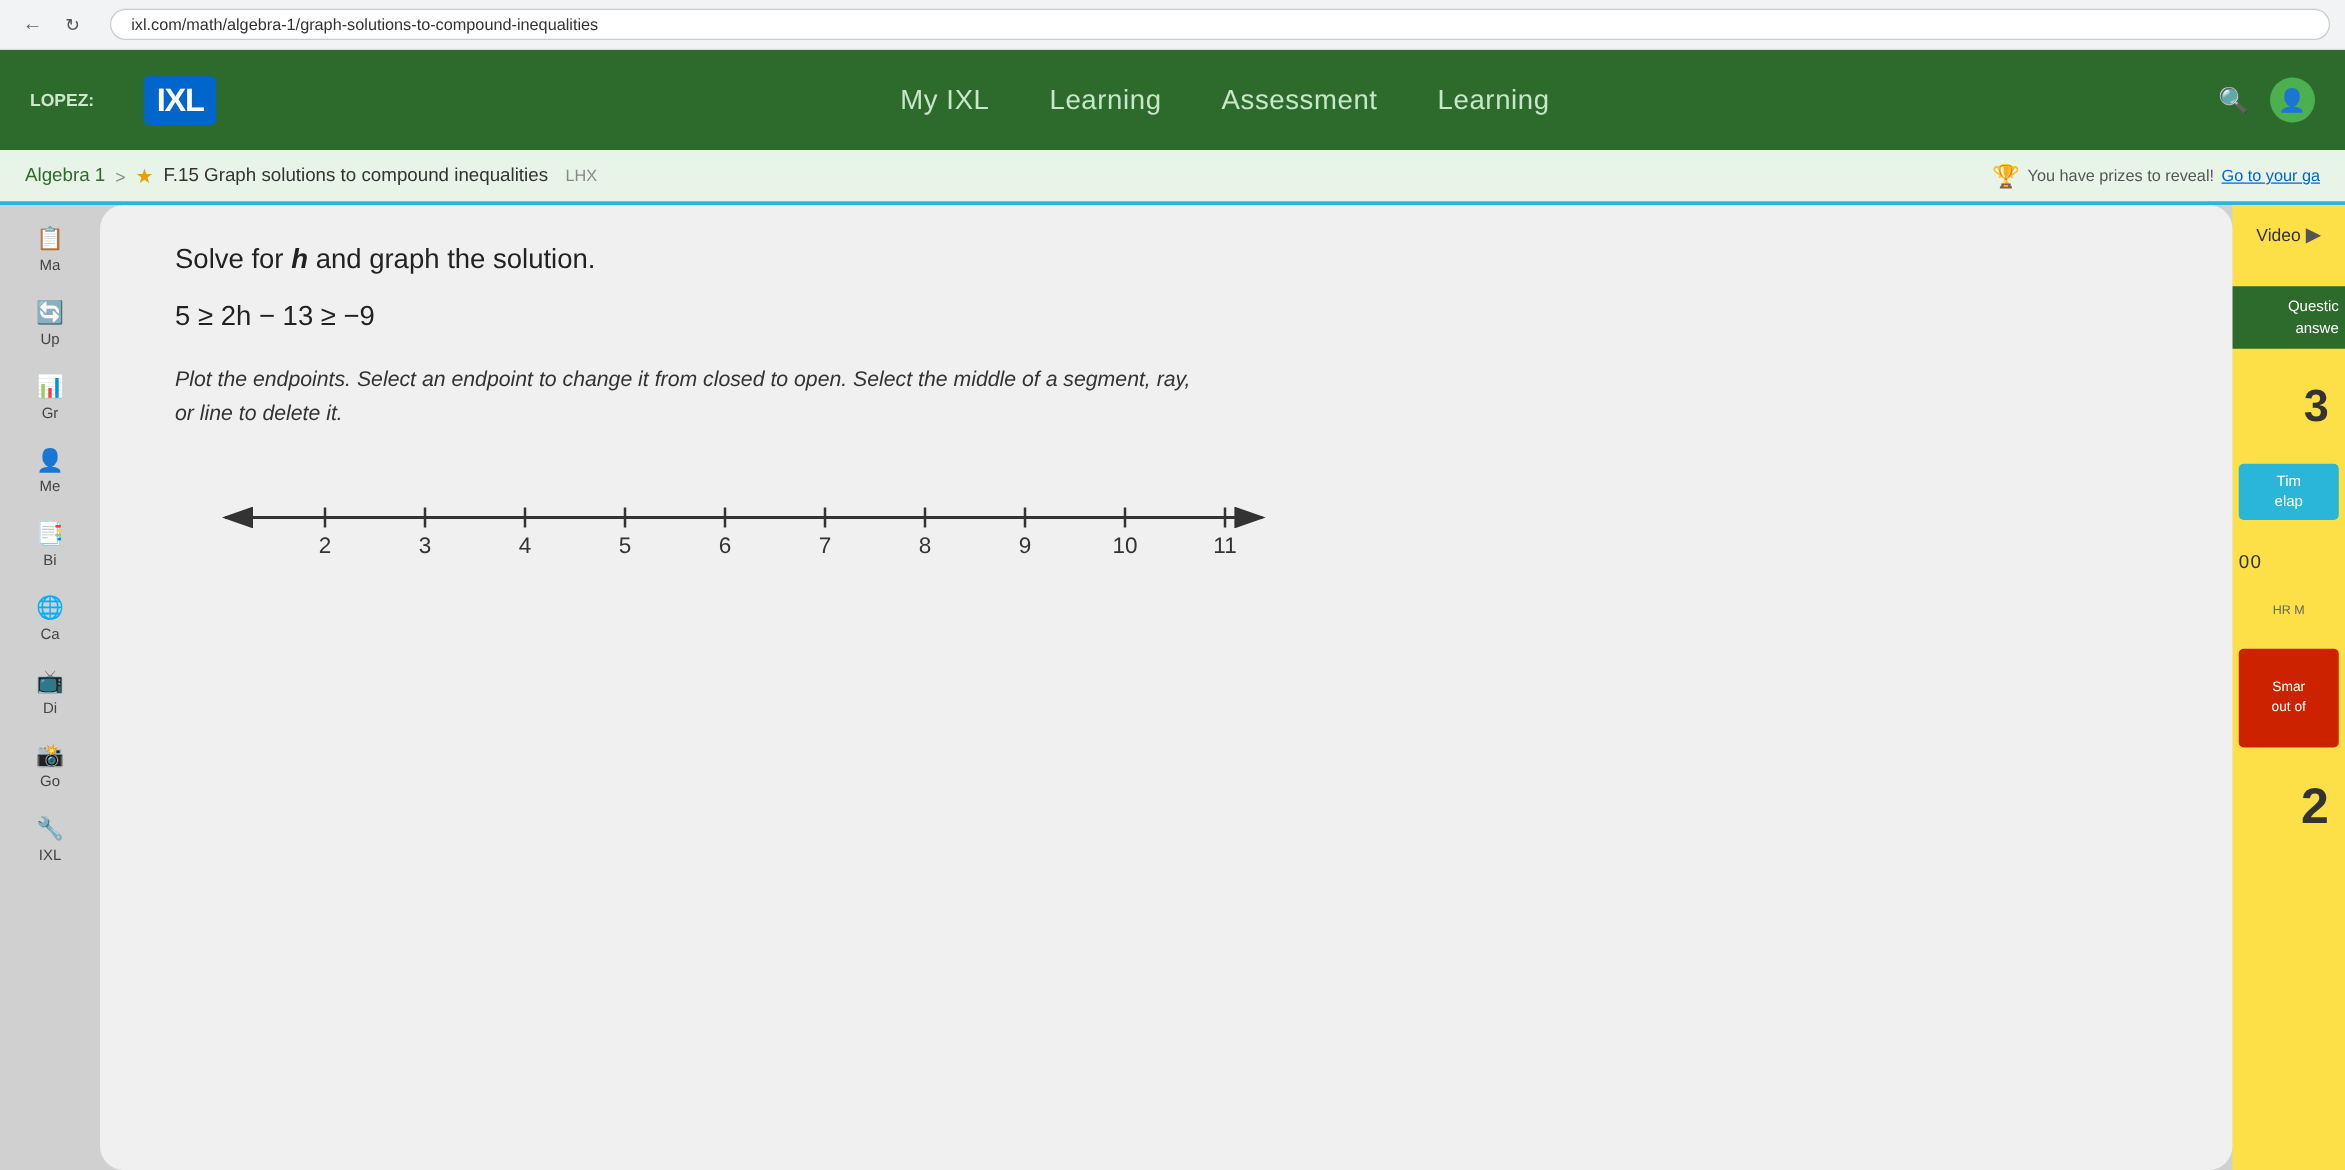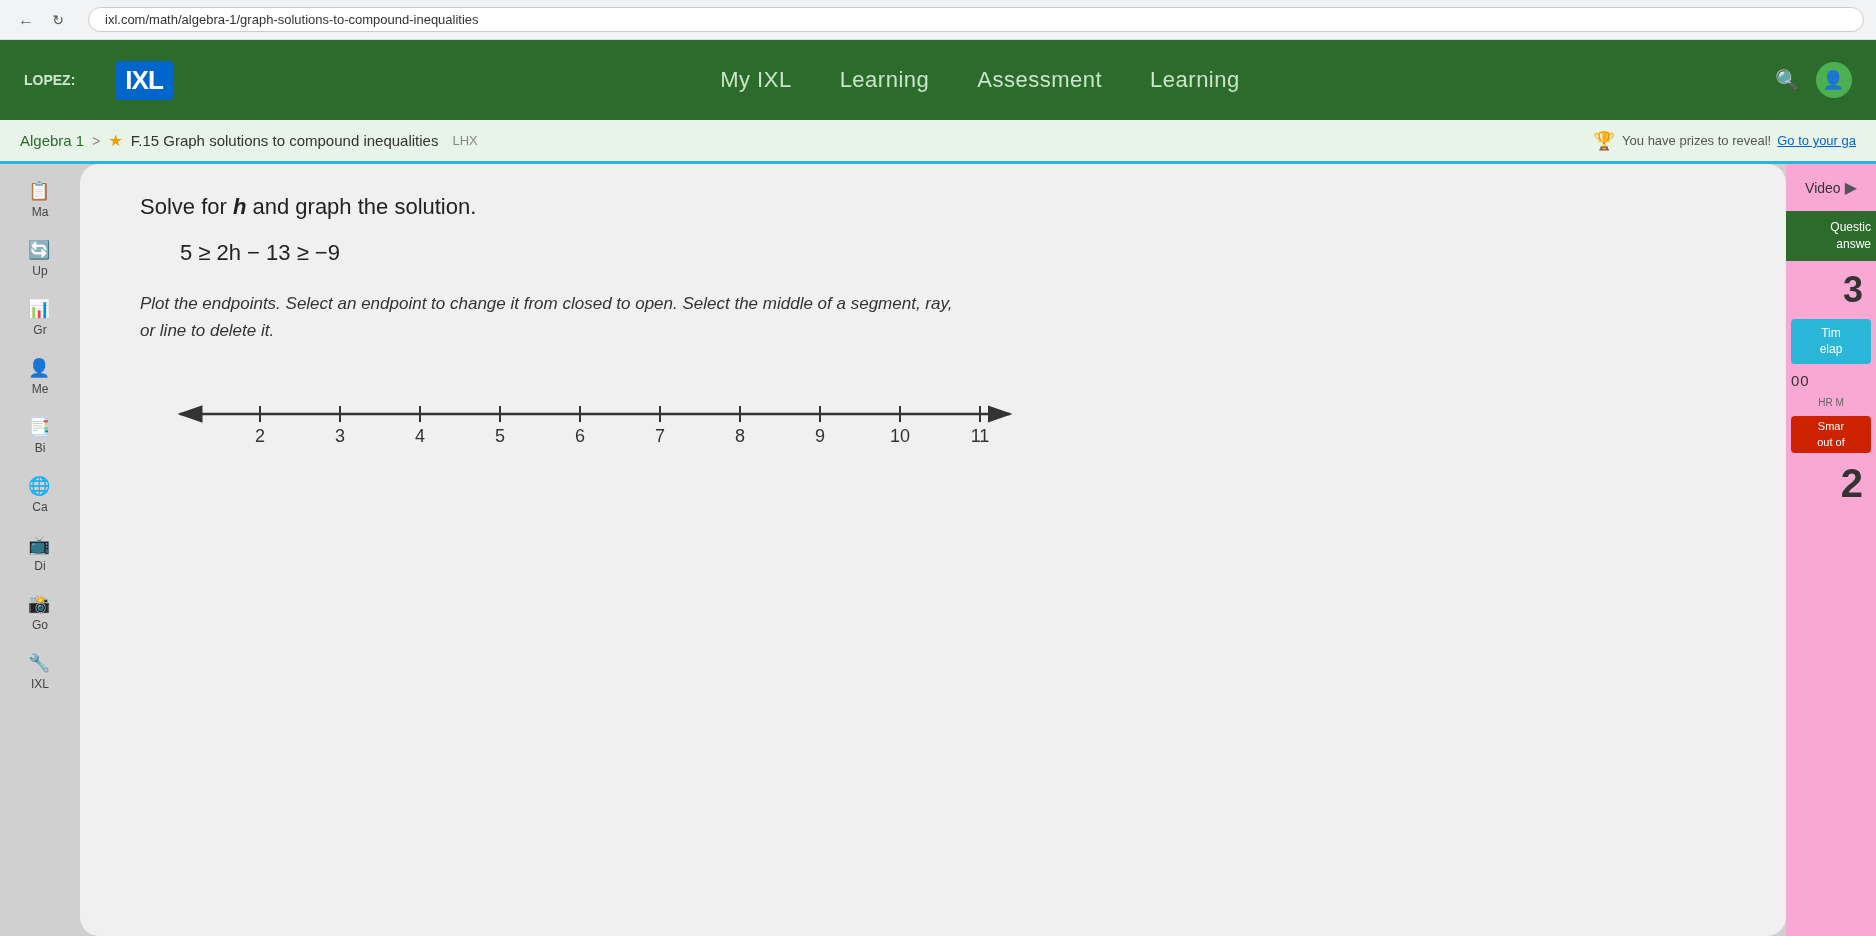--- a/index.html
+++ b/index.html
@@ -168,26 +168,26 @@
       border-radius: 6px;
       gap: 3px;
     }
     .sidebar-icon { font-size: 18px; color: #444; }
     .sidebar-label { font-size: 12px; color: #444; text-align: center; }
     .sidebar-item.orange-accent .sidebar-icon { color: #e87820; }
 
     
     .right-sidebar {
       width: 90px;
-      background: #f9a8d4;
+      background: #fde047;
       display: flex;
       flex-direction: column;
       align-items: center;
       padding-top: 8px;
-      gap: 8px;
+      gap: 25px;
     }
     .video-btn {
       display: flex;
       align-items: center;
       gap: 4px;
       font-size: 14px;
       color: #333;
       cursor: pointer;
       background: none;
       border: none;
@@ -226,21 +226,21 @@
       font-size: 15px;
       color: #333;
       text-align: left;
       width: 80px;
       letter-spacing: 1px;
     }
     .timer-sub { font-size: 10px; color: #666; text-align: center; }
     .smart-score-box {
       background: #cc2200;
       color: white;
-      padding: 3px 10px;
+      padding: 24px 10px;
       font-size: 11px;
       text-align: center;
       border-radius: 4px;
       width: 80px;
       line-height: 1.4;
     }
     .score-num-big {
       font-size: 40px;
       font-weight: bold;
       color: #333;
@@ -260,21 +260,20 @@
     .problem-title {
       font-size: 22px;
       color: #222;
       margin-bottom: 20px;
       font-weight: normal;
     }
     .problem-title em { font-style: italic; font-weight: bold; }
     .equation {
       font-size: 22px;
       color: #222;
-      margin-left: 40px;
       margin-bottom: 24px;
     }
     .instructions {
       font-size: 17px;
       color: #333;
       font-style: italic;
       line-height: 1.6;
       margin-bottom: 30px;
       max-width: 820px;
     }

